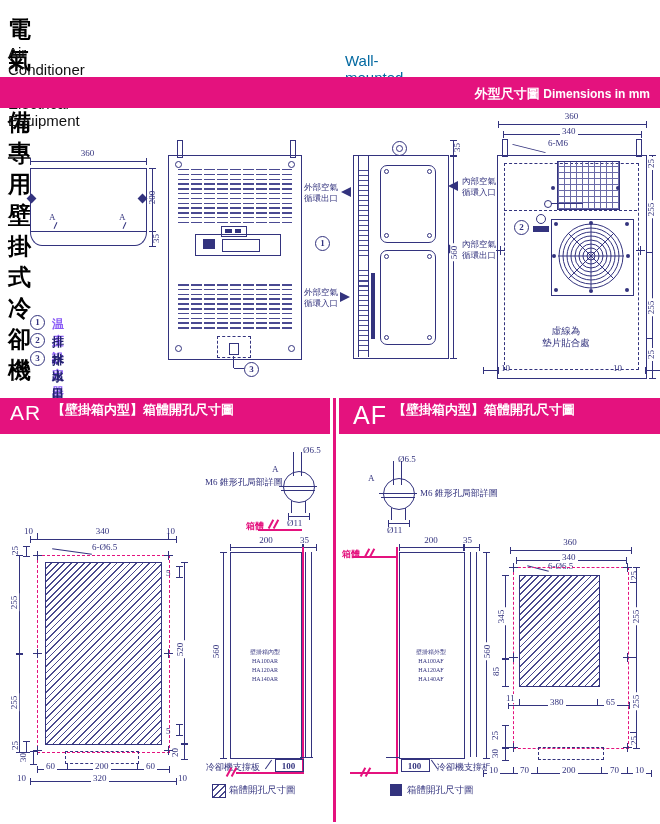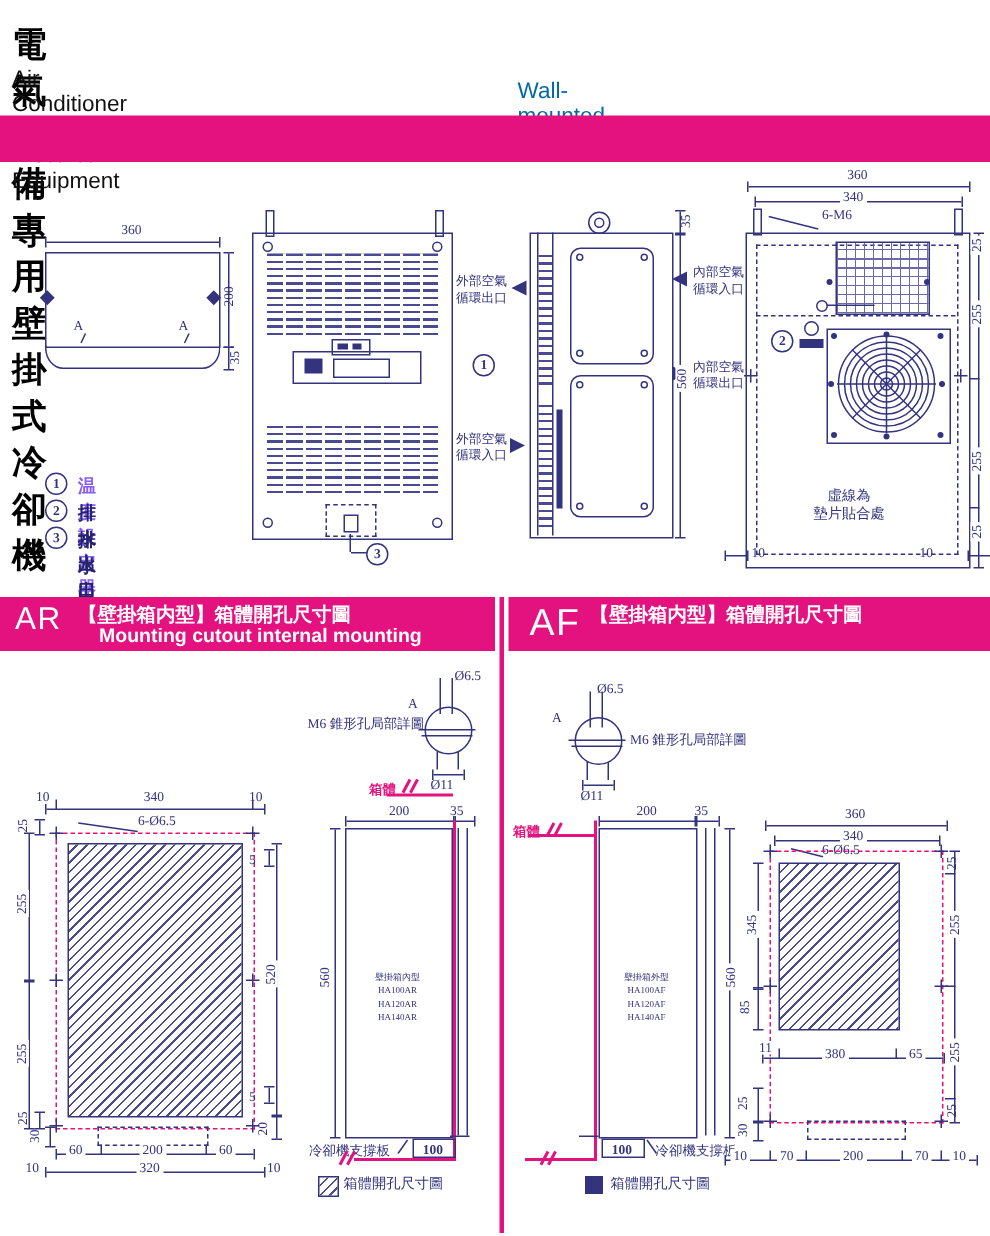--- a/index.html
+++ b/index.html
@@ -49,20 +49,24 @@
 
 <div class="page">
 
   <div class="g">
     <div style="left:8px;top:14px;font-size:23px;font-weight:bold;color:#000;letter-spacing:2px;font-family:'Liberation Serif',serif">電氣設備專用 壁掛式 冷卻機</div>
     <div style="left:8px;top:44px;font-size:15px;color:#111">Air Conditioner for Electrical Equipment</div>
     <div style="left:345px;top:52px;font-size:15px;color:#0369a1">Wall-mounted</div>
   </div>
 
   <div class="banner" style="left:0;top:77px;width:660px;height:31px">
+    <div style="right:10px;top:8px;font-size:13px;font-weight:bold;white-space:nowrap;position:absolute">
+      <span>外型尺寸圖</span>
+      <span style="font-size:12px">Dimensions in mm</span>
+    </div>
   </div>
 
   <div class="g">
     <div class="dimh" style="left:30px;top:158px;width:115px"></div>
     <div class="dl" style="left:30px;top:149px;width:115px">360</div>
     <div class="bx" style="left:30px;top:168px;width:115px;height:62px"></div>
     <div class="diam" style="left:28px;top:195px"></div>
     <div class="diam" style="left:139px;top:195px"></div>
     <div class="dl" style="left:49px;top:213px">A</div>
     <div class="dl" style="left:119px;top:213px">A</div>
@@ -205,21 +209,20 @@
     <div class="dl tv wbg" style="left:645px;top:350px">25</div>
     <div class="dimh" style="left:483px;top:367px;width:14px"></div>
     <div class="dl" style="left:501px;top:364px">10</div>
     <div class="dl" style="left:613px;top:364px">10</div>
     <div class="dimh" style="left:645px;top:367px;width:14px"></div>
   </div>
 
   <div class="banner" style="left:0;top:398px;width:330px;height:36px">
     <div style="left:10px;top:3px;font-size:21px;letter-spacing:1px">AR</div>
     <div style="left:52px;top:3px;font-size:13px;font-weight:bold">【壁掛箱内型】箱體開孔尺寸圖</div>
-    <div style="left:66px;top:18px;font-size:13px;font-weight:bold">Mounting cutout internal mounting</div>
   </div>
   <div class="banner" style="left:339px;top:398px;width:321px;height:36px">
     <div style="left:14px;top:3px;font-size:25px;letter-spacing:1px">AF</div>
     <div style="left:54px;top:3px;font-size:13px;font-weight:bold">【壁掛箱内型】箱體開孔尺寸圖</div>
   </div>
   <div class="pkln" style="left:333px;top:398px;width:3px;height:424px"></div>
 
   <div class="g">
     <div class="dimh" style="left:30px;top:536px;width:145px"></div>
     <div class="ln" style="left:37px;top:533px;width:1px;height:7px"></div>

